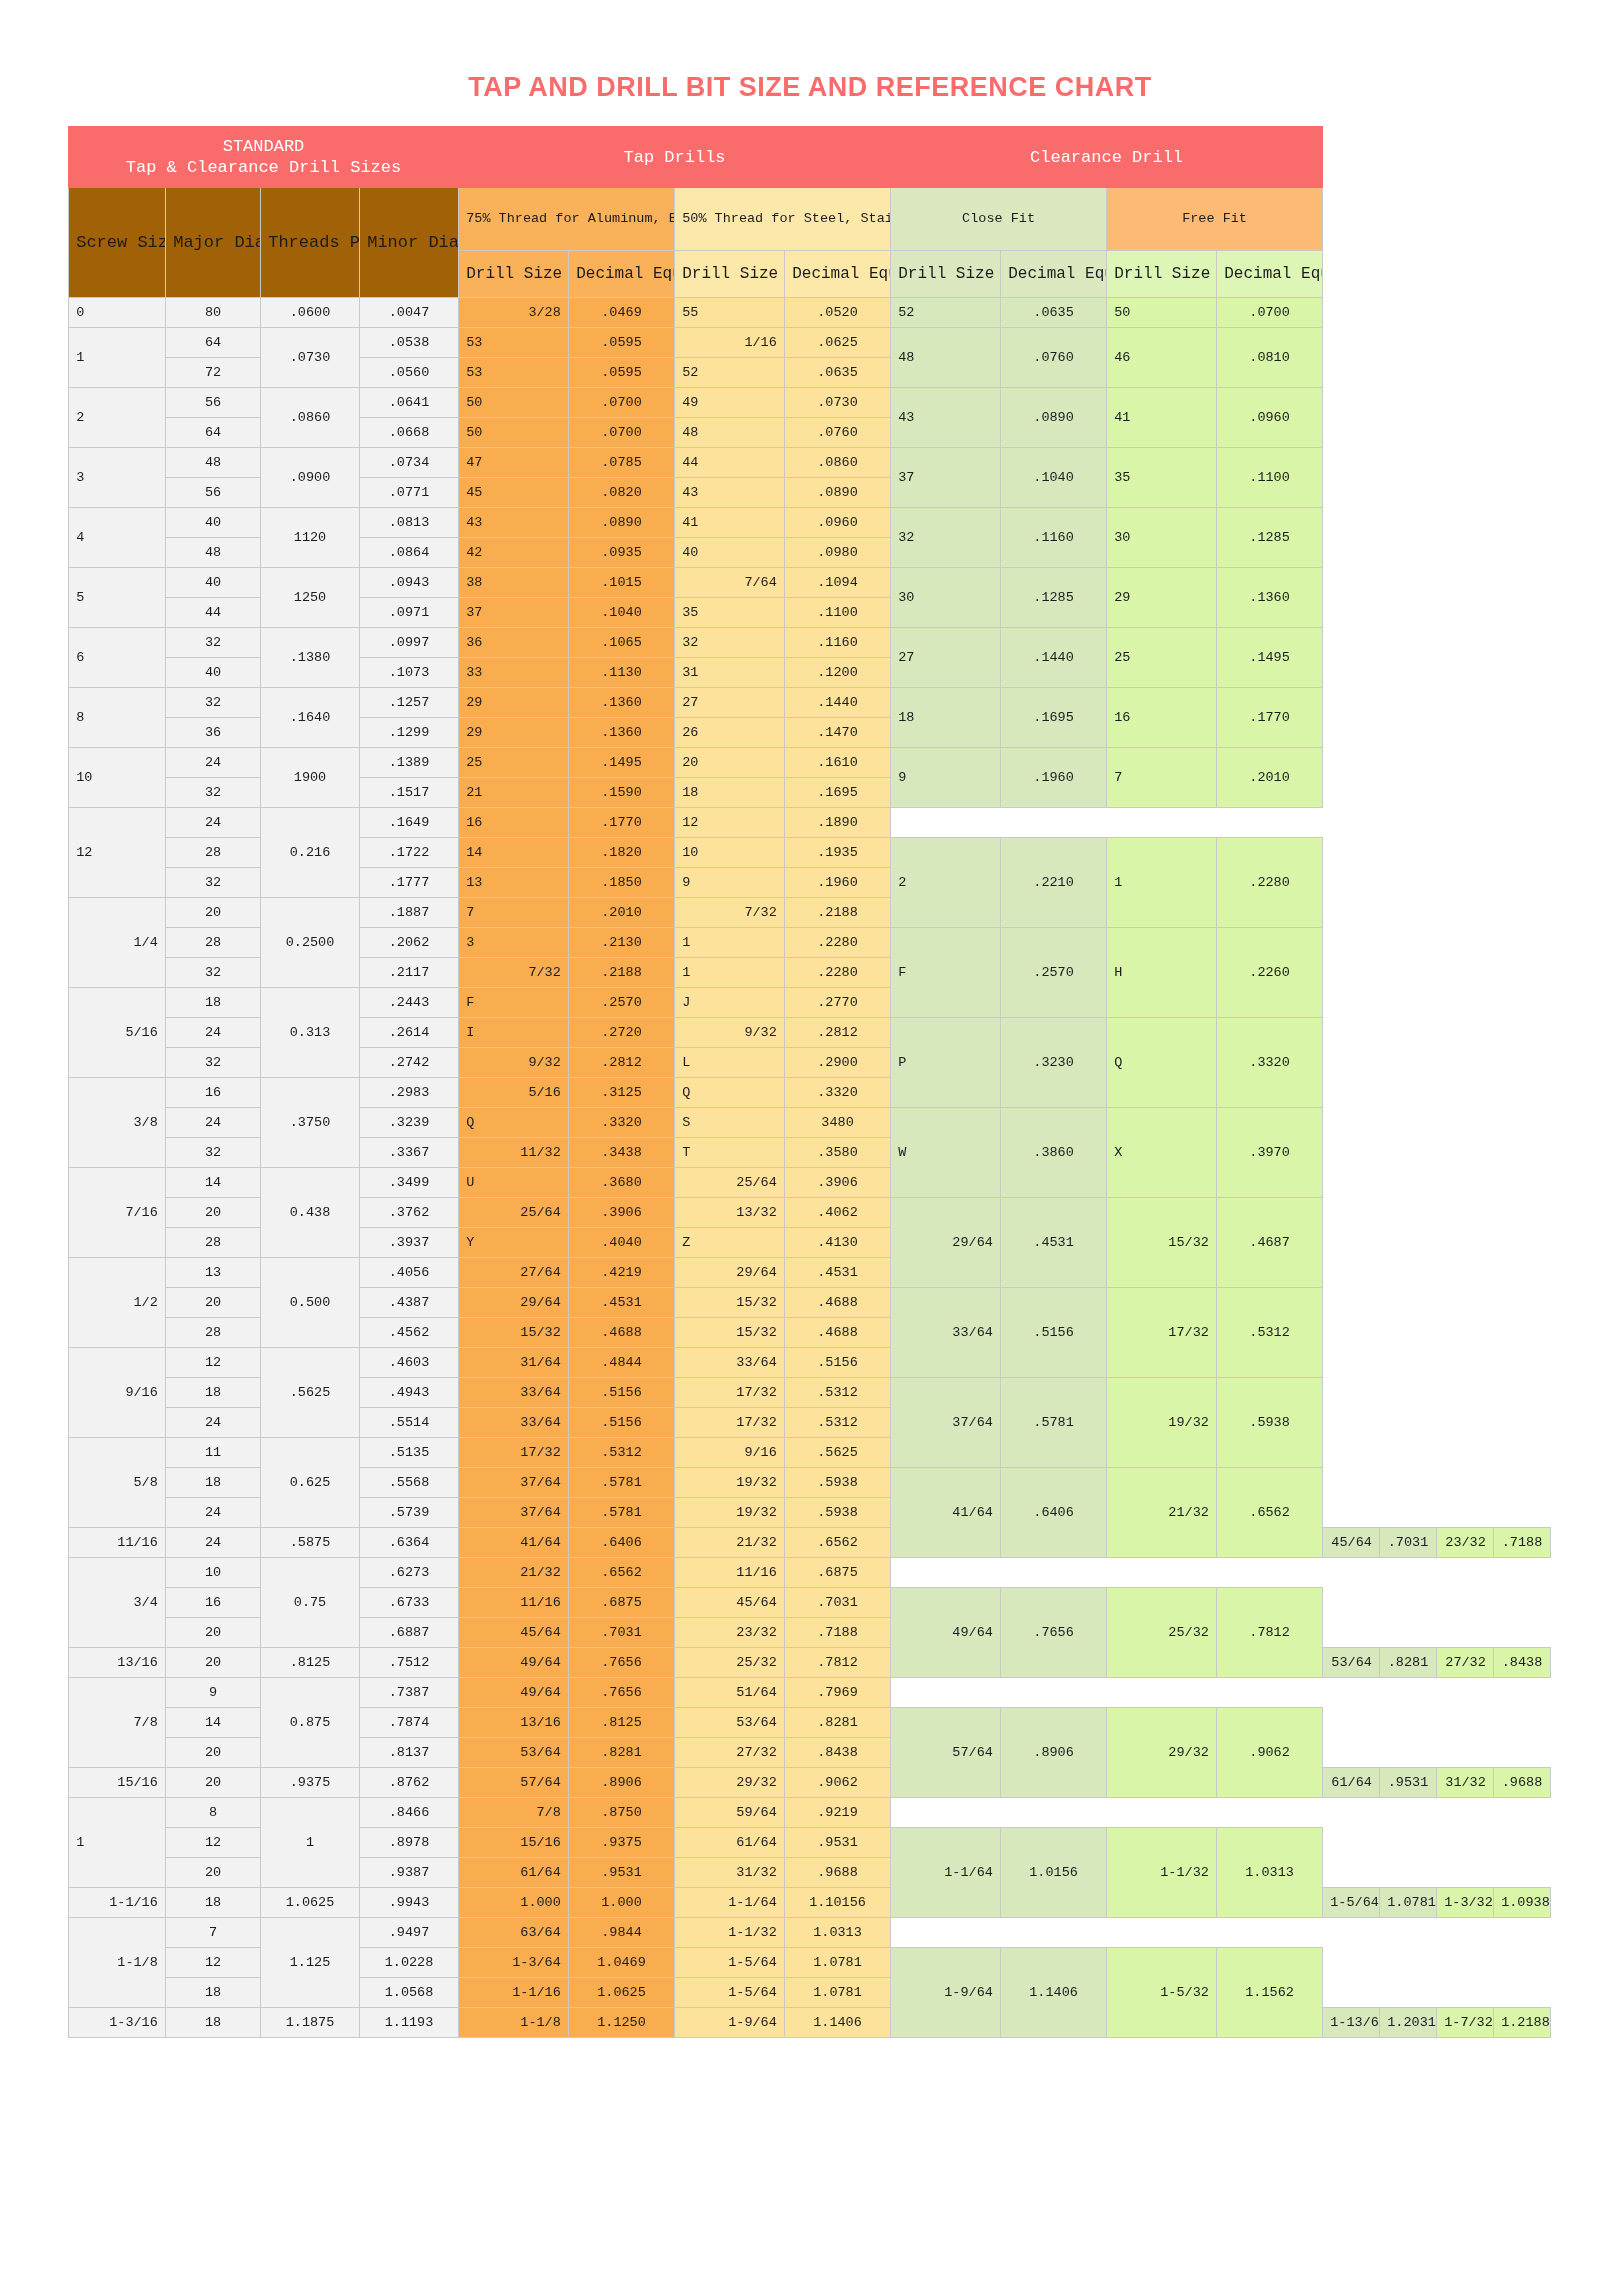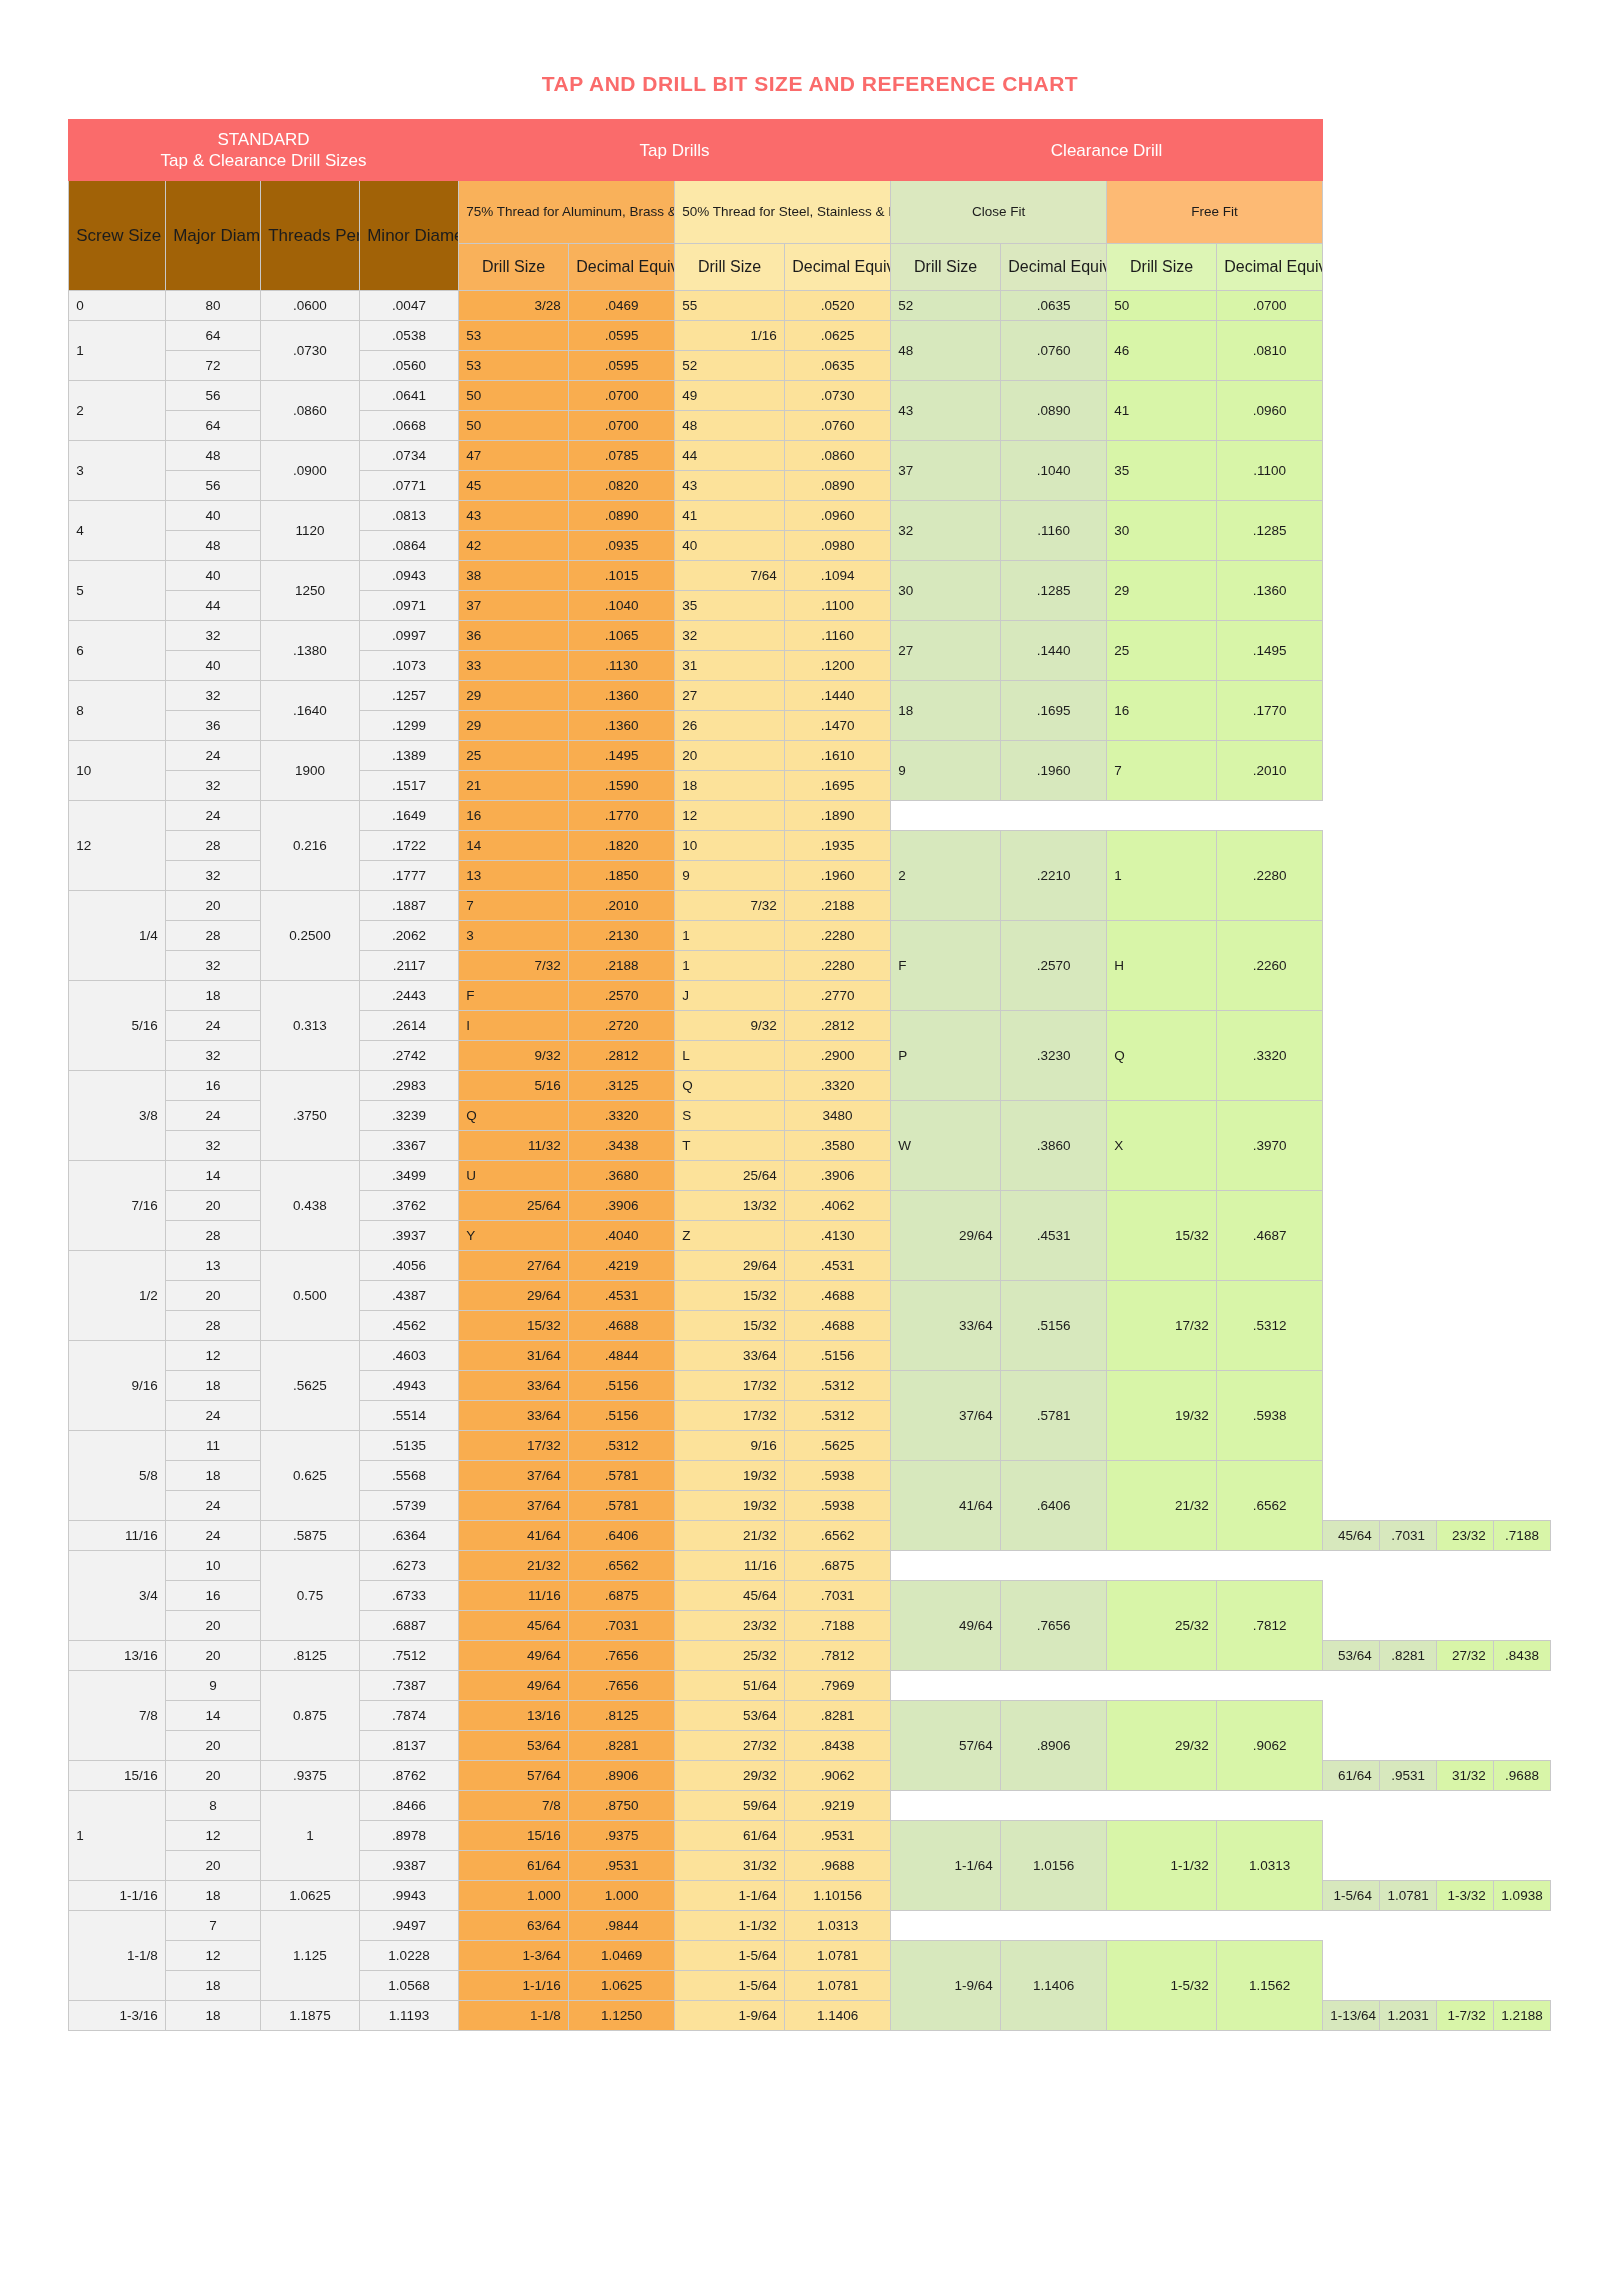--- a/index.html
+++ b/index.html
@@ -12,29 +12,30 @@
   .page {
     width: 1620px;
     min-height: 2292px;
     position: relative;
     background: #fff;
     padding: 0;
   }
   .title {
     text-align: center;
     color: #fa6b6b;
-    font-size: 21px;
+    font-size: 27px;
     font-weight: bold;
     letter-spacing: 0.5px;
     padding-top: 72px;
     padding-bottom: 23.4px;
     border-radius: 32px;
   }
   .table-wrap {
     margin: 0 68px 0 68px;
+    font-family: Liberation Mono, monospace;
   }
   table.chart {
     border-collapse: collapse;
     width: 1483px;
     table-layout: fixed;
     font-size: 13.5px;
     color: #1c1c1c;
   }
   table.chart td, table.chart th {
     border: 0.9px solid #c9c9c9;

